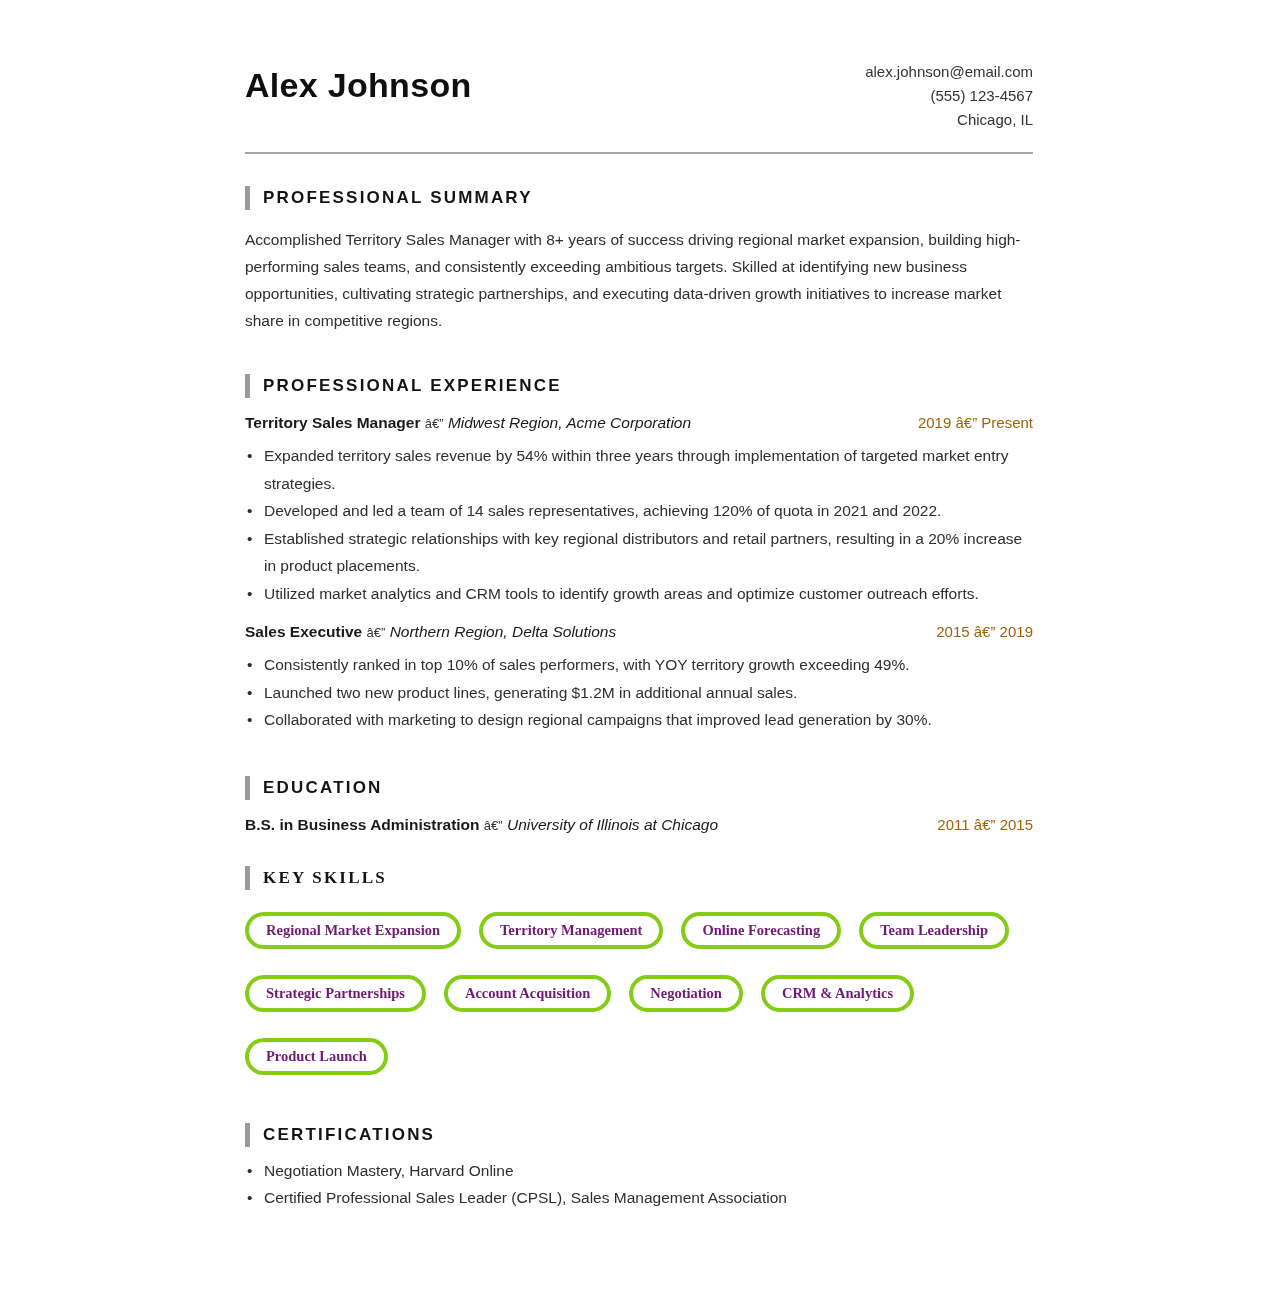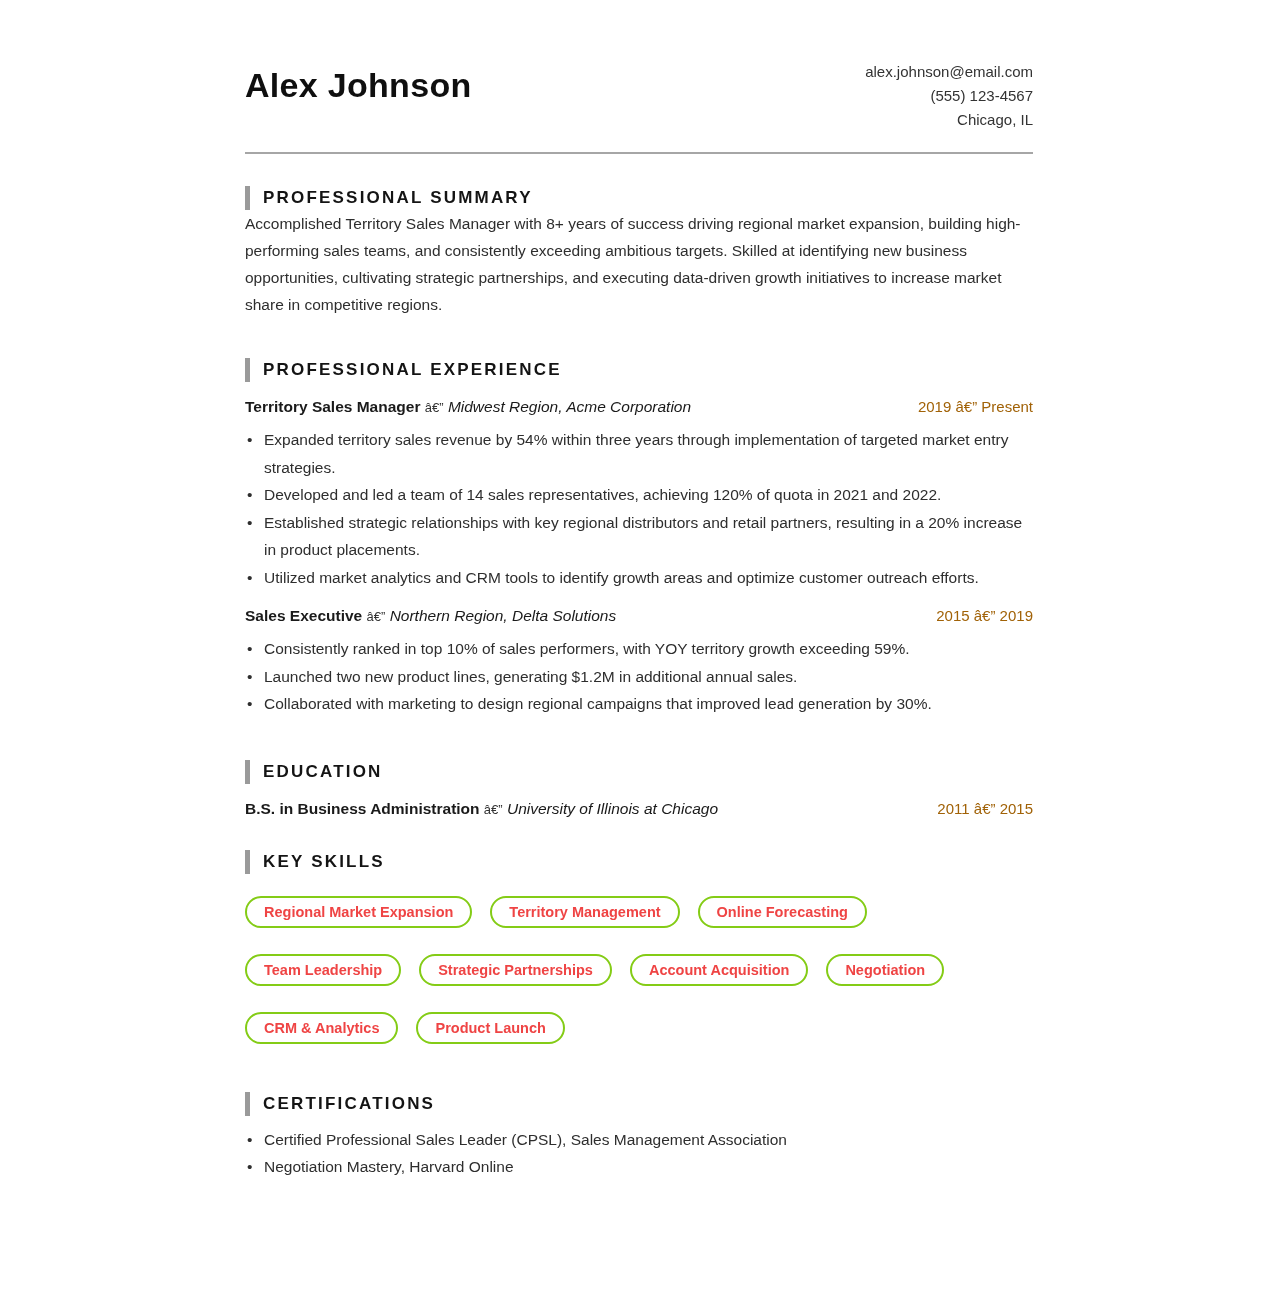--- a/index.html
+++ b/index.html
@@ -61,25 +61,25 @@
     width: 5px;
     height: 24px;
     background: #9a9a9a;
     margin-right: 13px;
     flex: 0 0 auto;
   }
 
   .section-summary { margin-top: 32px; }
   .section-experience { margin-top: 40px; }
   .section-education { margin-top: 42px; }
-  .section-skills { margin-top: 32px; }
+  .section-skills { margin-top: 32px; font-family: Liberation Serif, serif; }
   .section-certifications { margin-top: 48px; }
 
   .summary-text {
-    margin-top: 0;
+    margin-top: 16px;
     font-size: 15.5px;
     line-height: 27px;
     color: #2e2e2e;
   }
 
   
   .entry-header {
     display: flex;
     justify-content: space-between;
     align-items: flex-start;
@@ -121,26 +121,26 @@
 
   
   .pills {
     display: flex;
     flex-wrap: wrap;
     gap: 26px 18px;
     margin-top: 22px;
   }
   .pill {
     display: inline-block;
-    border: 2px solid #84cc16;
+    border: 4px solid #84cc16;
     border-radius: 999px;
     padding: 6px 17px;
     font-size: 14.5px;
     font-weight: 700;
-    color: #ef4444;
+    color: #701a75;
     background: #ffffff;
   }
 
   .certs-list { margin-top: 14px; }
 </style>
 </head>
 <body>
 
 <div class="page">
 
@@ -188,21 +188,21 @@
     <div class="job">
       <div class="entry-header">
         <div class="entry-title">
           <span class="entry-role">Sales Executive</span>
           <span class="entry-sep">â€”</span>
           <span class="entry-company">Northern Region, Delta Solutions</span>
         </div>
         <div class="entry-dates">2015 â€” 2019</div>
       </div>
       <ul class="bullets">
-        <li>Consistently ranked in top 10% of sales performers, with YOY territory growth exceeding 59%.</li>
+        <li>Consistently ranked in top 10% of sales performers, with YOY territory growth exceeding 49%.</li>
         <li>Launched two new product lines, generating $1.2M in additional annual sales.</li>
         <li>Collaborated with marketing to design regional campaigns that improved lead generation by 30%.</li>
       </ul>
     </div>
   </div>
 
   <div class="section-education">
     <div class="section-heading">
       <span class="heading-bar"></span>
       <span>EDUCATION</span>
@@ -234,18 +234,18 @@
       <span class="pill">Product Launch</span>
     </div>
   </div>
 
   <div class="section-certifications">
     <div class="section-heading">
       <span class="heading-bar"></span>
       <span>CERTIFICATIONS</span>
     </div>
     <ul class="bullets certs-list">
+      <li>Negotiation Mastery, Harvard Online</li>
       <li>Certified Professional Sales Leader (CPSL), Sales Management Association</li>
-      <li>Negotiation Mastery, Harvard Online</li>
     </ul>
   </div>
 
 </div>
 
 </body></html>

